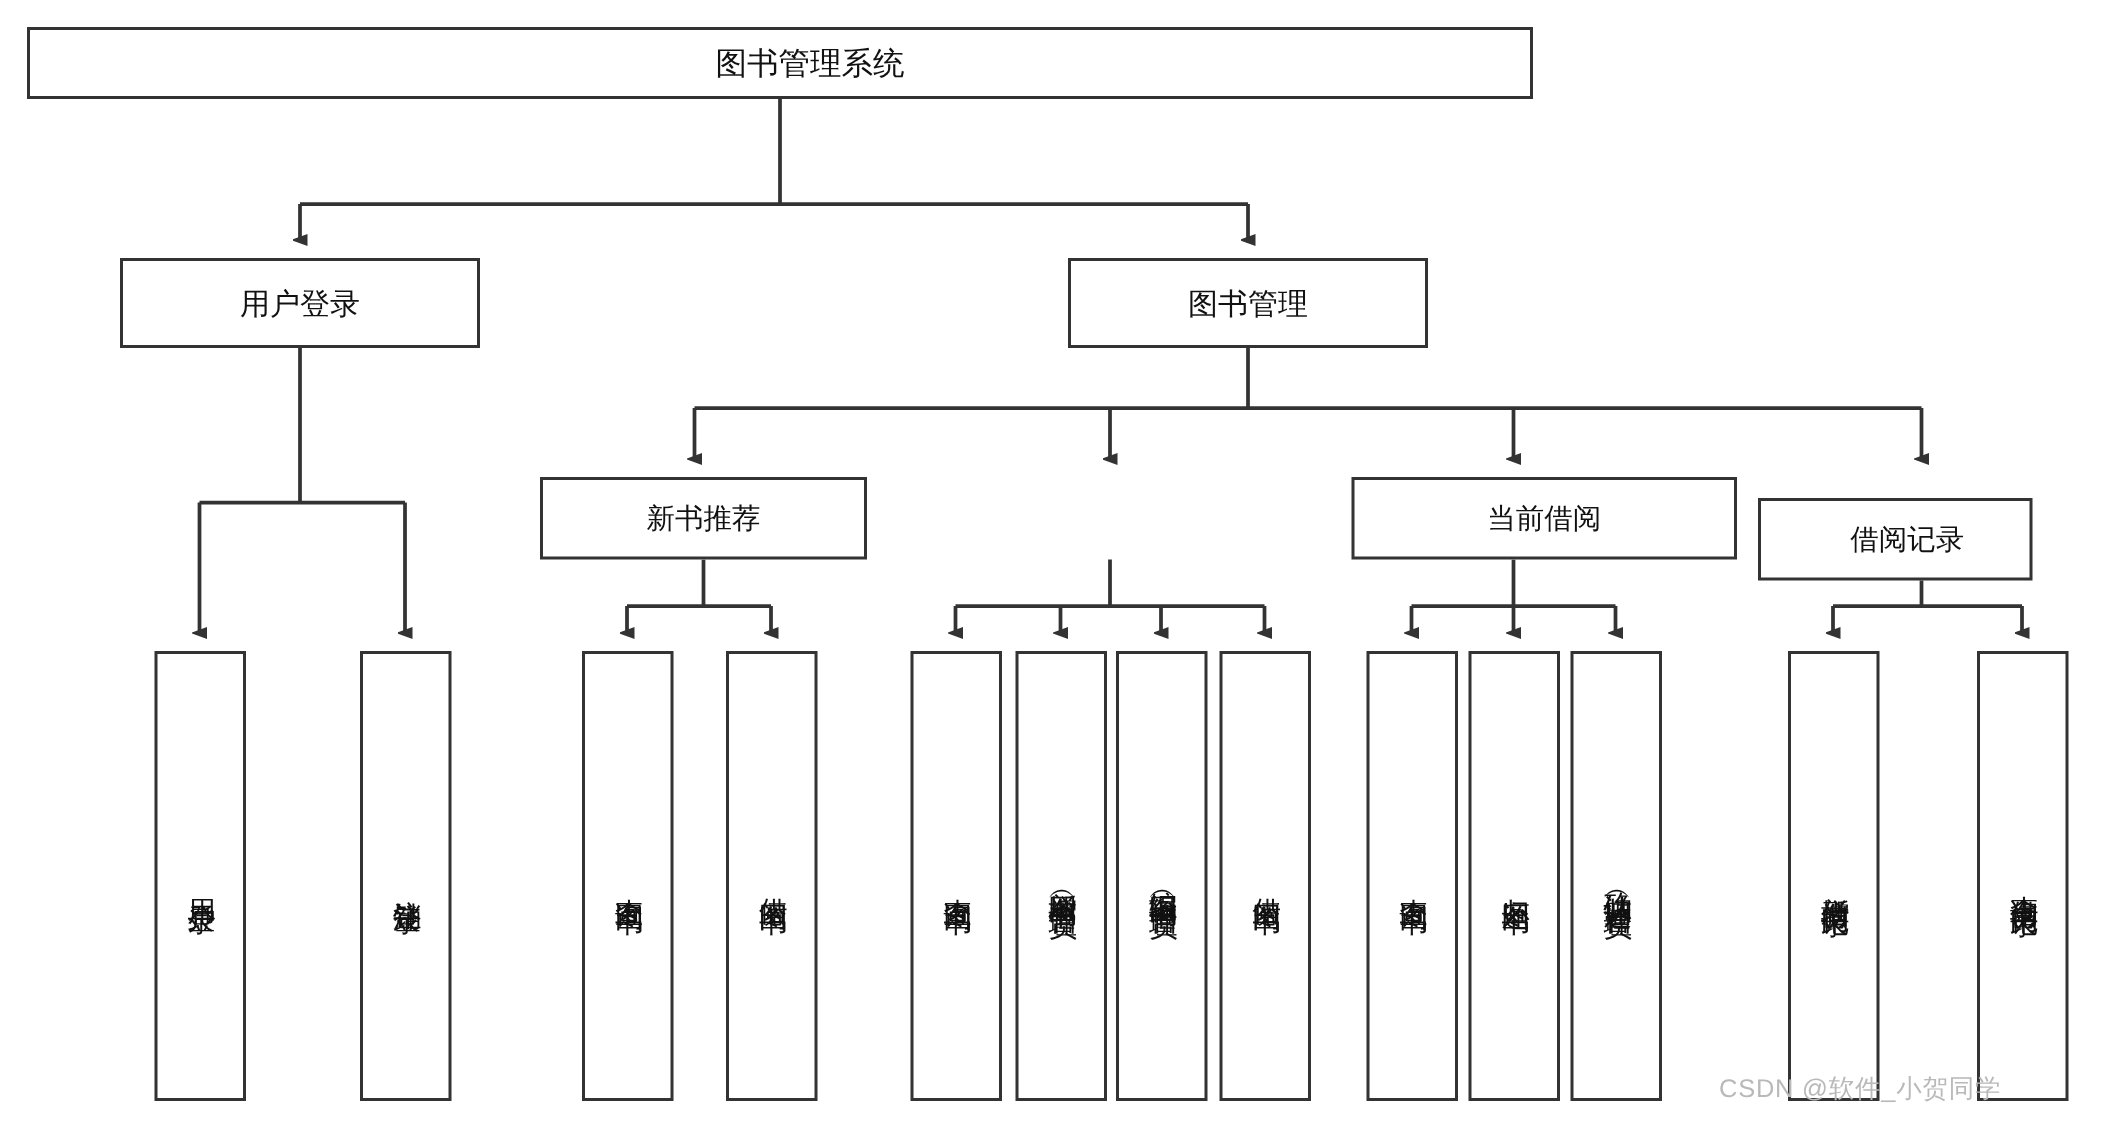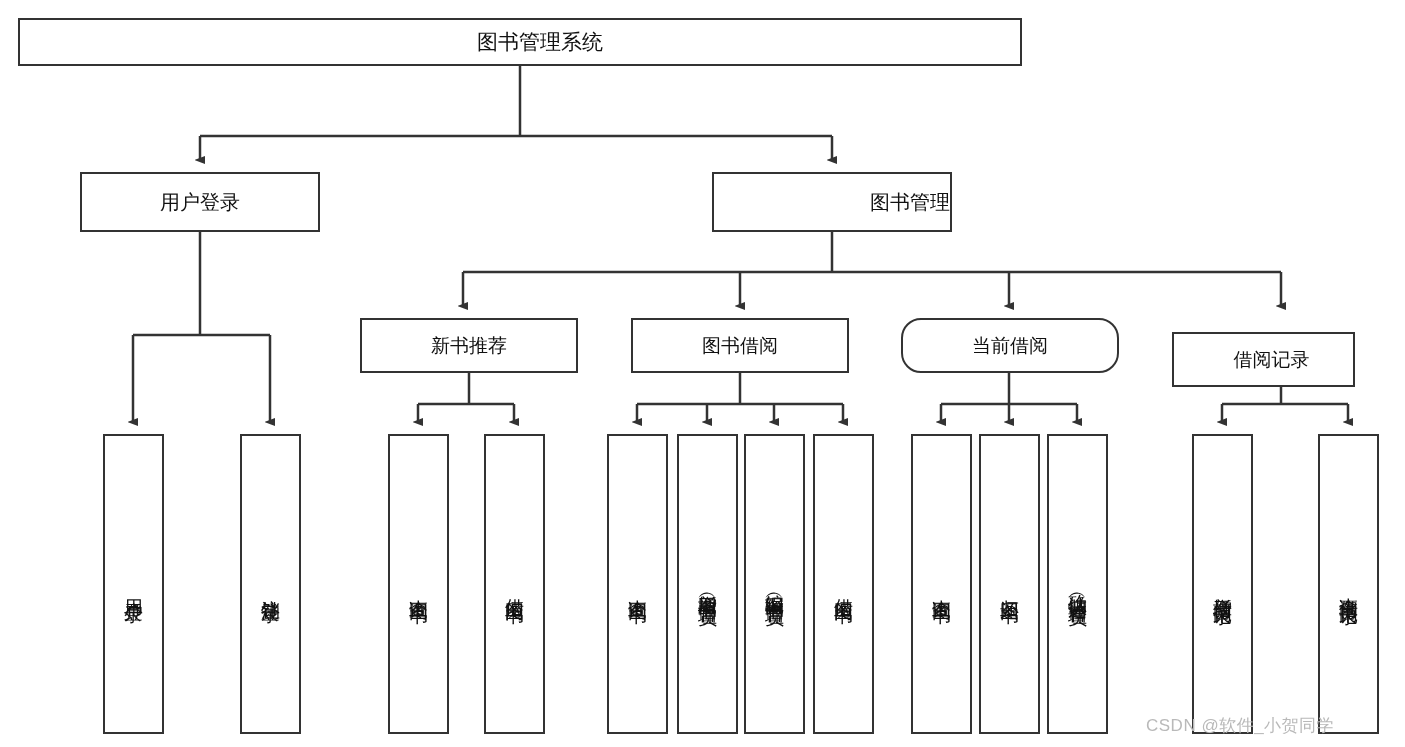--- a/index.html
+++ b/index.html
@@ -124,31 +124,28 @@
     </g>
   </svg>
 
   <div class="node root" style="left:18px; top:18px; width:1004px; height:48px;">
     <span>图书管理系统</span>
   </div>
 
   <div class="node lvl1" style="left:80px; top:172px; width:240px; height:60px;">
     <span>用户登录</span>
   </div>
-  <div class="node lvl1" style="left:712px; top:172px; width:240px; height:60px;justify-content:flex-end;">
+  <div class="node lvl1" style="left:712px; top:172px; width:240px; height:60px;">
     <span>图书管理</span>
   </div>
 
   <div class="node lvl2" style="left:360px; top:318px; width:218px; height:55px;justify-content:center;">
     <span>新书推荐</span>
   </div>
-  <div class="node lvl2" style="left:631px; top:318px; width:218px; height:55px;">
-    <span>图书借阅</span>
-  </div>
-  <div class="node lvl2" style="left:901px; top:318px; width:218px; height:55px;border-radius:20px;">
+  <div class="node lvl2" style="left:901px; top:318px; width:257px; height:55px;">
     <span>当前借阅</span>
   </div>
   <div class="node lvl2" style="left:1172px; top:332px; width:183px; height:55px;padding-left:16px;">
     <span>借阅记录</span>
   </div>
 
   <div class="node leaf" style="left:103px; top:434px; width:61px; height:300px;">
     <span class="vtext">用户登录</span>
   </div>
   <div class="node leaf" style="left:240px; top:434px; width:61px; height:300px;">

